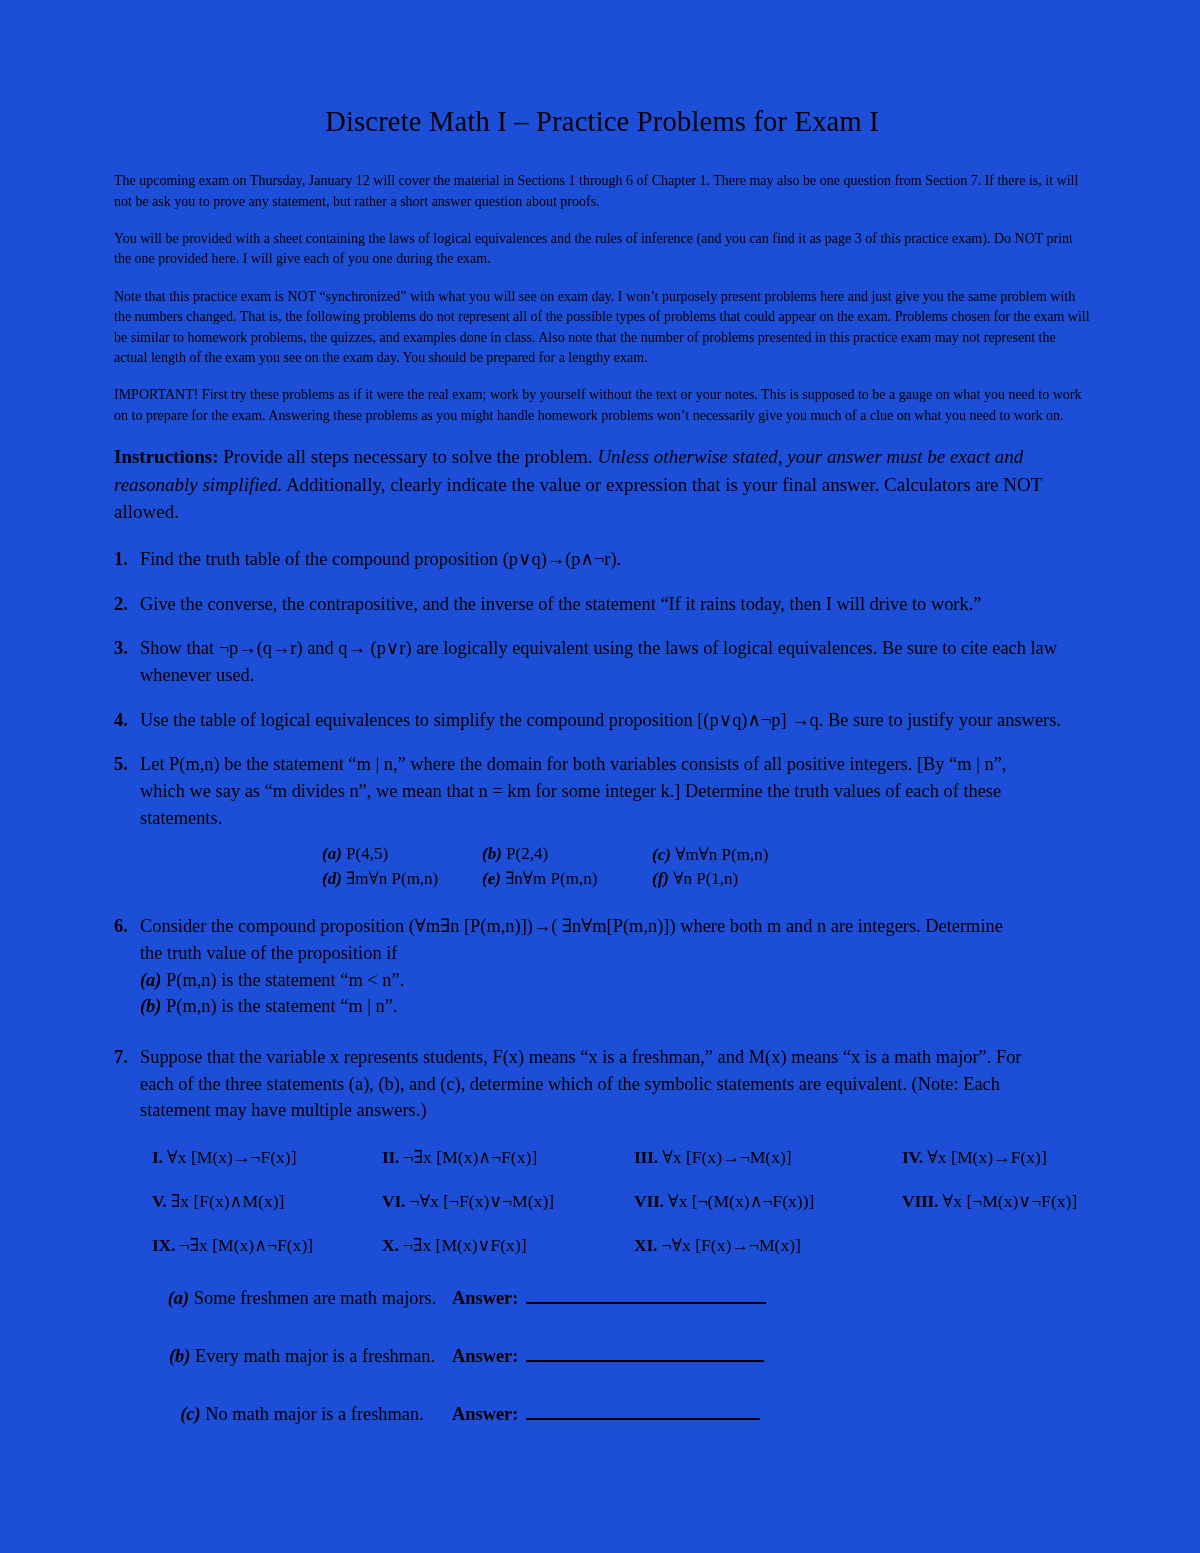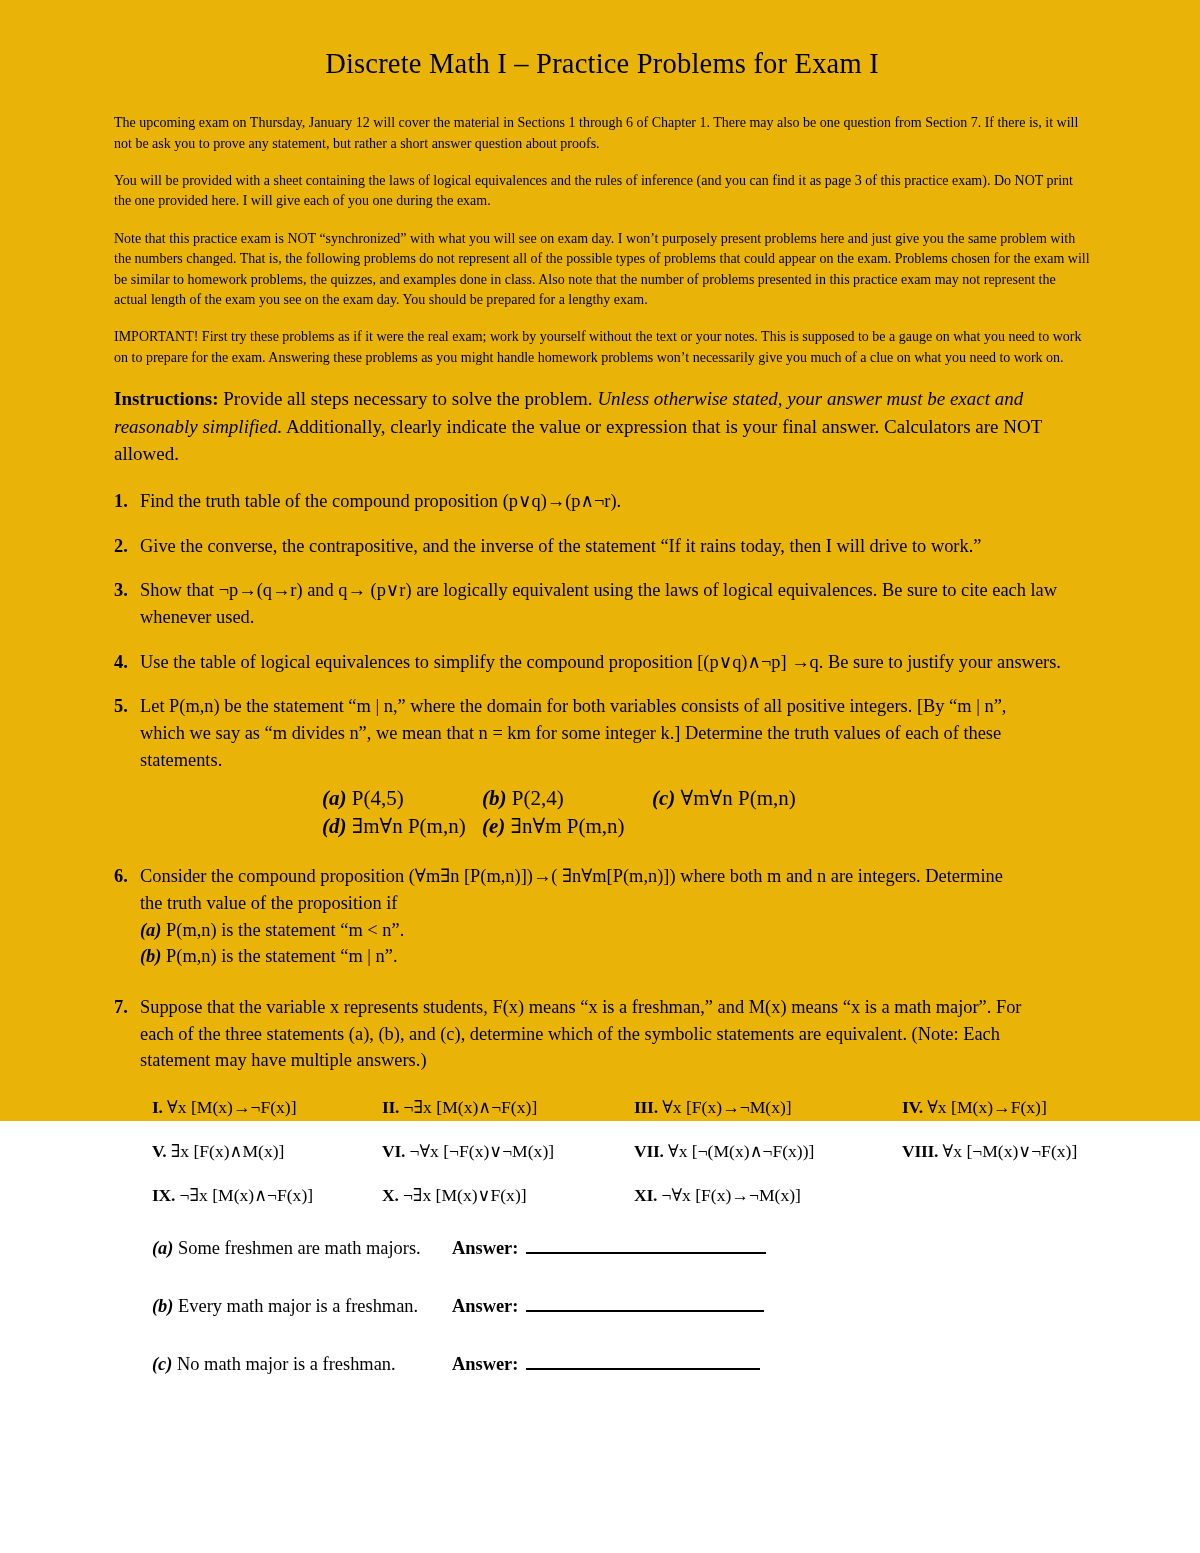--- a/index.html
+++ b/index.html
@@ -11,24 +11,24 @@
     width: 1200px;
     height: 1553px;
     font-family: "Liberation Serif", "DejaVu Serif", serif;
     color: #000000;
     -webkit-font-smoothing: none;
   }
 
   .page {
     position: relative;
     width: 1200px;
-    height: 1121px;
-    background: #eab308;
+    height: 1553px;
+    background: #1d4ed8;
     box-sizing: border-box;
-    padding: 48px 110px 0 114px;
+    padding: 106px 110px 0 114px;
   }
 
   .doc-title {
     text-align: center;
     font-size: 28.5px;
     font-weight: 400;
     letter-spacing: 0.2px;
     margin: 0 0 34px 0;
     line-height: 1.1;
   }
@@ -76,21 +76,21 @@
     font-family: "Liberation Serif", "DejaVu Serif", serif;
   }
 
   
   .opt-grid {
     margin: 5px 0 0 0;
     display: grid;
     grid-template-columns: 160px 170px auto;
     row-gap: 3px;
     padding-left: 208px;
-    font-size: 21px;
+    font-size: 17px;
   }
   .opt-grid .cell { white-space: nowrap; }
   .opt-lbl { font-weight: bold; font-style: italic; }
 
   
   .sub-item {
     display: block;
     font-size: 18.4px;
     line-height: 1.45;
   }
@@ -107,20 +107,21 @@
   }
   .sym-cell { white-space: nowrap; }
   .sym-num {
     font-weight: bold;
     letter-spacing: -0.3px;
   }
 
   
   .answers {
     margin: 30px 0 0 38px;
+    text-align: center;
   }
   .answer-row {
     display: flex;
     align-items: baseline;
     font-size: 18.4px;
     margin-bottom: 36px;
   }
   .answer-row .stmt {
     width: 300px;
     flex: 0 0 300px;
@@ -196,20 +197,21 @@
       <span class="sub-line">statements.</span>
     </span>
   </div>
 
   <div class="opt-grid">
     <span class="cell"><span class="opt-lbl">(a)</span> <span class="m">P(4,5)</span></span>
     <span class="cell"><span class="opt-lbl">(b)</span> <span class="m">P(2,4)</span></span>
     <span class="cell"><span class="opt-lbl">(c)</span> <span class="m">∀m∀n P(m,n)</span></span>
     <span class="cell"><span class="opt-lbl">(d)</span> <span class="m">∃m∀n P(m,n)</span></span>
     <span class="cell"><span class="opt-lbl">(e)</span> <span class="m">∃n∀m P(m,n)</span></span>
+    <span class="cell"><span class="opt-lbl">(f)</span> <span class="m">∀n P(1,n)</span></span>
   </div>
 
   <div class="problem tight" style="margin-top:24px;">
     <span class="num">6.</span>
     <span class="body">
       <span class="sub-line">Consider the compound proposition (∀m∃n [P(m,n)])→( ∃n∀m[P(m,n)]) where both m and n are integers.   Determine</span>
       <span class="sub-line">the truth value of the proposition if</span>
       <span class="sub-item">
         <span class="opt-lbl">(a)</span>
         <span>P(m,n) is the statement “m &lt; n”.</span>

